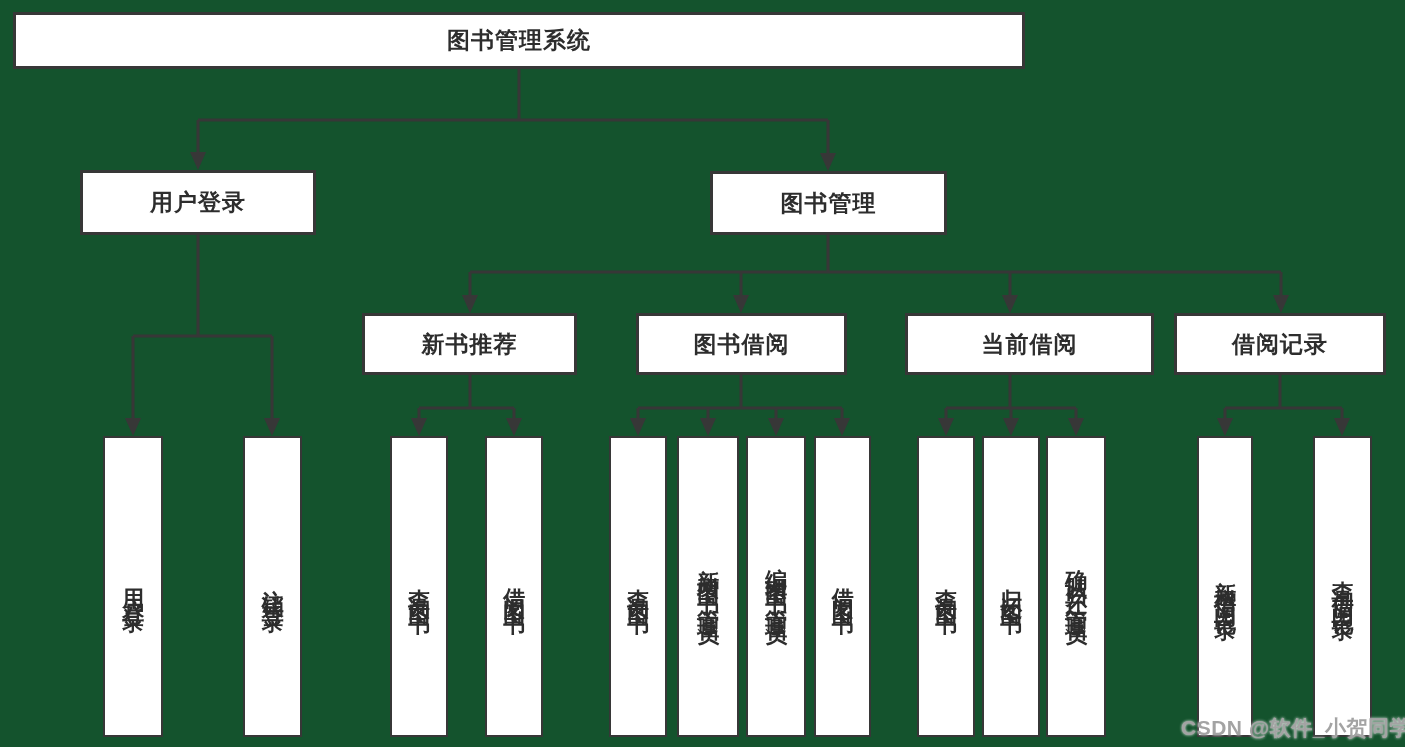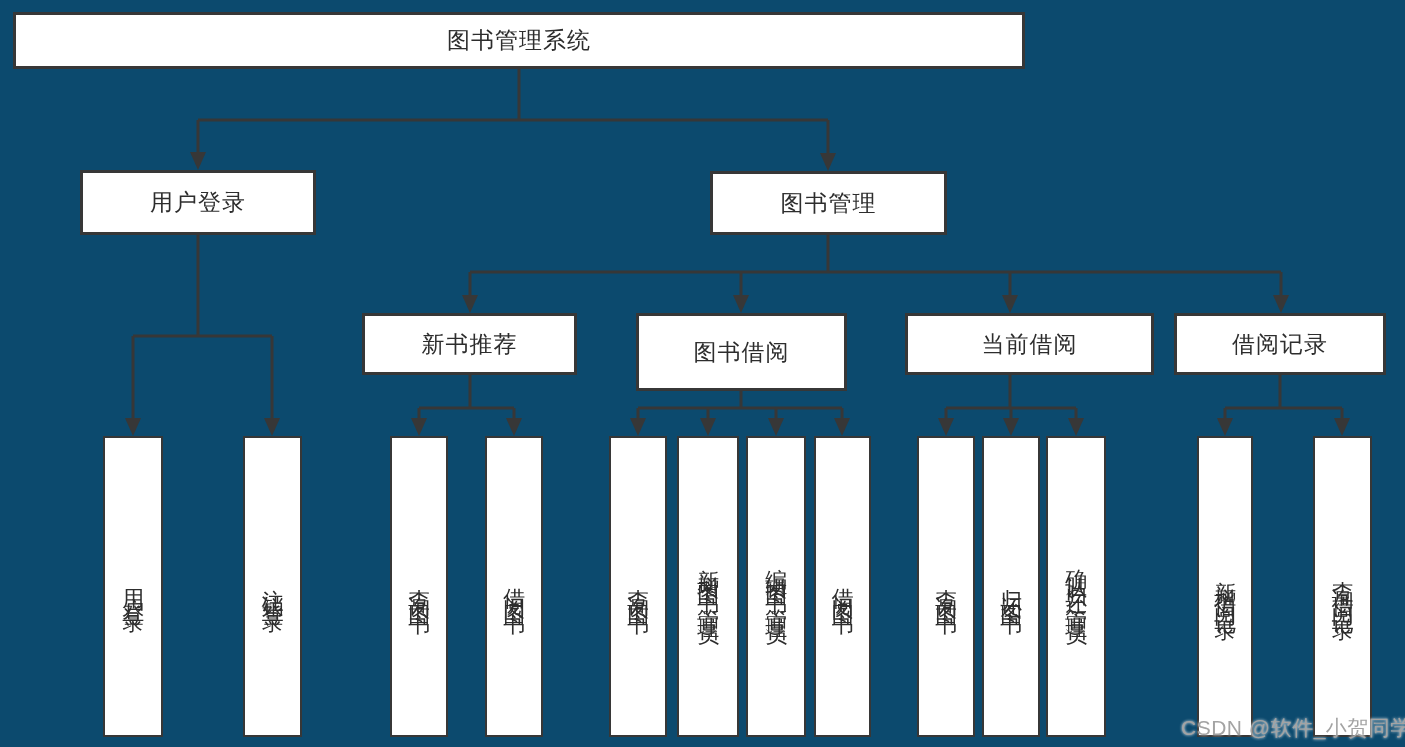--- a/index.html
+++ b/index.html
@@ -1,21 +1,22 @@
 <!DOCTYPE html>
 <html><head>
 <meta charset="utf-8">
 <style>
   html,body{margin:0;padding:0;background:#ffffff;}
   .canvas{
     position:relative;
     width:1405px;height:747px;
-    background:#0c4a6e;
+    background:#14532d;
     font-family:"Liberation Sans","DejaVu Sans",sans-serif;
     overflow:hidden;
+    font-weight:bold;
   }
   svg.wires{position:absolute;left:0;top:0;z-index:1;}
   .box{
     position:absolute;
     background:#ffffff;
     border:3px solid #373737;
     box-sizing:border-box;
     color:#2d2d2d;
     z-index:2;
   }
@@ -99,21 +100,21 @@
       <polygon points="1334,418 1350,418 1342,436" fill="#373737" stroke="none"></polygon>
     </g>
   </svg>
 
   <div class="box hbox" style="left:13px;top:12px;width:1012px;height:57px">图书管理系统</div>
 
   <div class="box hbox" style="left:80px;top:170px;width:236px;height:65px">用户登录</div>
   <div class="box hbox" style="left:710px;top:171px;width:237px;height:64px">图书管理</div>
 
   <div class="box hbox" style="left:362px;top:313px;width:215px;height:62px">新书推荐</div>
-  <div class="box hbox" style="left:636px;top:313px;width:211px;height:78px">图书借阅</div>
+  <div class="box hbox" style="left:636px;top:313px;width:211px;height:62px">图书借阅</div>
   <div class="box hbox" style="left:905px;top:313px;width:249px;height:62px">当前借阅</div>
   <div class="box hbox" style="left:1174px;top:313px;width:212px;height:62px">借阅记录</div>
 
   <div class="box vbox" style="left:103px;top:436px;width:60px;height:301px">用户登录</div>
   <div class="box vbox" style="left:243px;top:436px;width:59px;height:301px">注销登录</div>
 
   <div class="box vbox" style="left:390px;top:436px;width:58px;height:301px">查询图书</div>
   <div class="box vbox" style="left:485px;top:436px;width:58px;height:301px">借阅图书</div>
 
   <div class="box vbox" style="left:609px;top:436px;width:58px;height:301px">查询图书</div>

